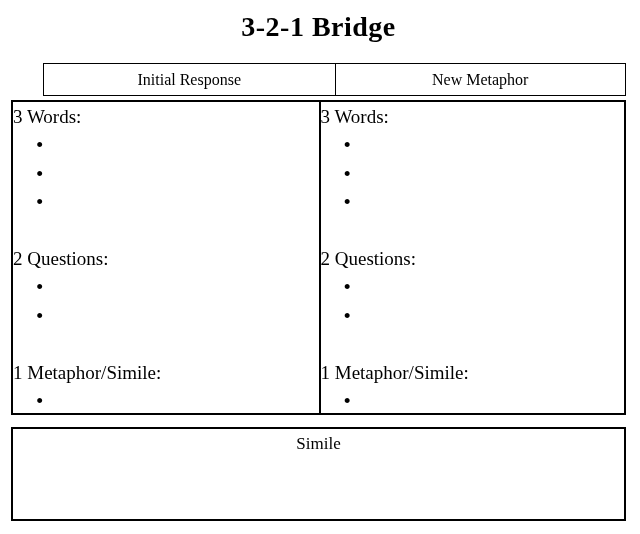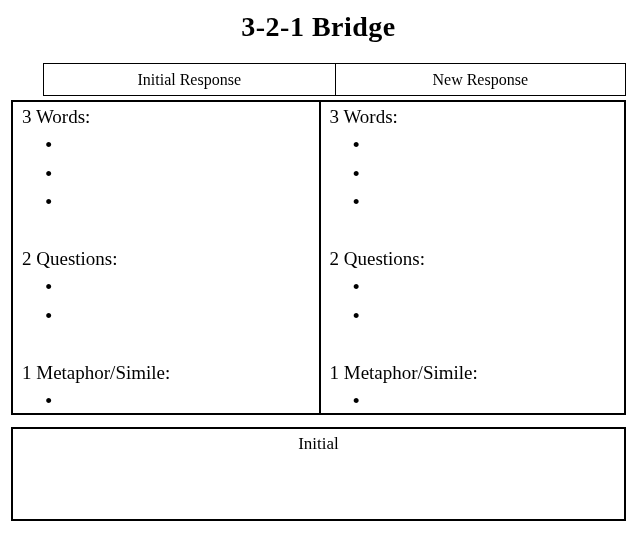--- a/index.html
+++ b/index.html
@@ -51,21 +51,21 @@
   }
   .body-table {
     margin-top: 4px;
     display: flex;
     height: 315px;
     border: 2px solid var(--border-color);
     overflow: hidden;
   }
   .column {
     flex: 1 1 50%;
-    padding: 1px 0 0 9px;
+    padding: 1px 0 0 0;
     overflow: hidden;
   }
   .column.right {
     border-left: 2px solid var(--border-color);
   }
   .line {
     height: 28.4px;
     line-height: 28.4px;
     font-size: 19px;
     white-space: nowrap;
@@ -88,21 +88,21 @@
 </style>
 </head>
 <body>
 
 <div class="page">
 
   <h1 class="title">3-2-1 Bridge</h1>
 
   <div class="header-table">
     <div class="header-cell">Initial Response</div>
-    <div class="header-cell">New Response</div>
+    <div class="header-cell">New Metaphor</div>
   </div>
 
   <div class="body-table">
     <div class="column">
         <div class="line label">3 Words:</div>
         <div class="line bullet-line"><span class="dot">•</span></div>
         <div class="line bullet-line"><span class="dot">•</span></div>
         <div class="line bullet-line"><span class="dot">•</span></div>
         <div class="line blank"></div>
         <div class="line label">2 Questions:</div>
@@ -121,16 +121,16 @@
         <div class="line label">2 Questions:</div>
         <div class="line bullet-line"><span class="dot">•</span></div>
         <div class="line bullet-line"><span class="dot">•</span></div>
         <div class="line blank"></div>
         <div class="line label">1 Metaphor/Simile:</div>
         <div class="line bullet-line"><span class="dot">•</span></div>
       </div>
   </div>
 
   <div class="bridge-box">
-    <div class="bridge-label">Initial</div>
+    <div class="bridge-label">Simile</div>
   </div>
 
 </div>
 
 </body></html>

